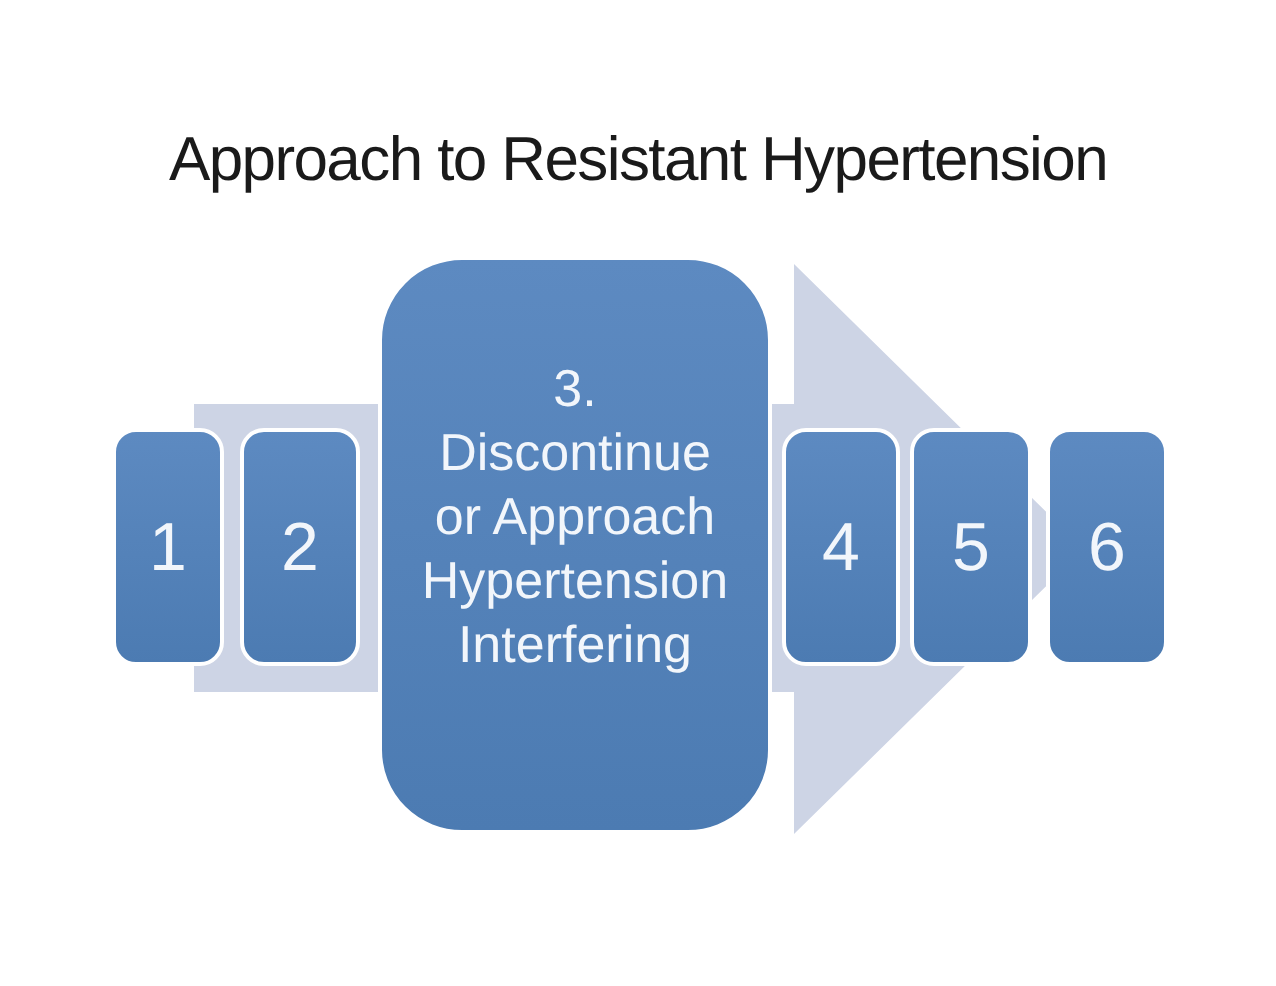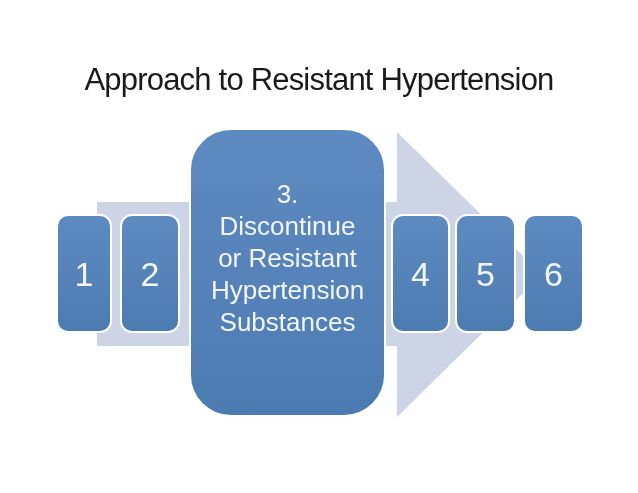--- a/index.html
+++ b/index.html
@@ -67,23 +67,23 @@
       <span>1</span>
     </div>
 
     <div class="step s2">
       <span>2</span>
     </div>
 
     <div class="step s3">
       <div class="line">3.</div>
       <div class="line">Discontinue</div>
-      <div class="line">or Resistant</div>
+      <div class="line">or Approach</div>
       <div class="line">Hypertension</div>
-      <div class="line">Substances</div>
+      <div class="line">Interfering</div>
     </div>
 
     <div class="step s4">
       <span>4</span>
     </div>
 
     <div class="step s5">
       <span>5</span>
     </div>
 

